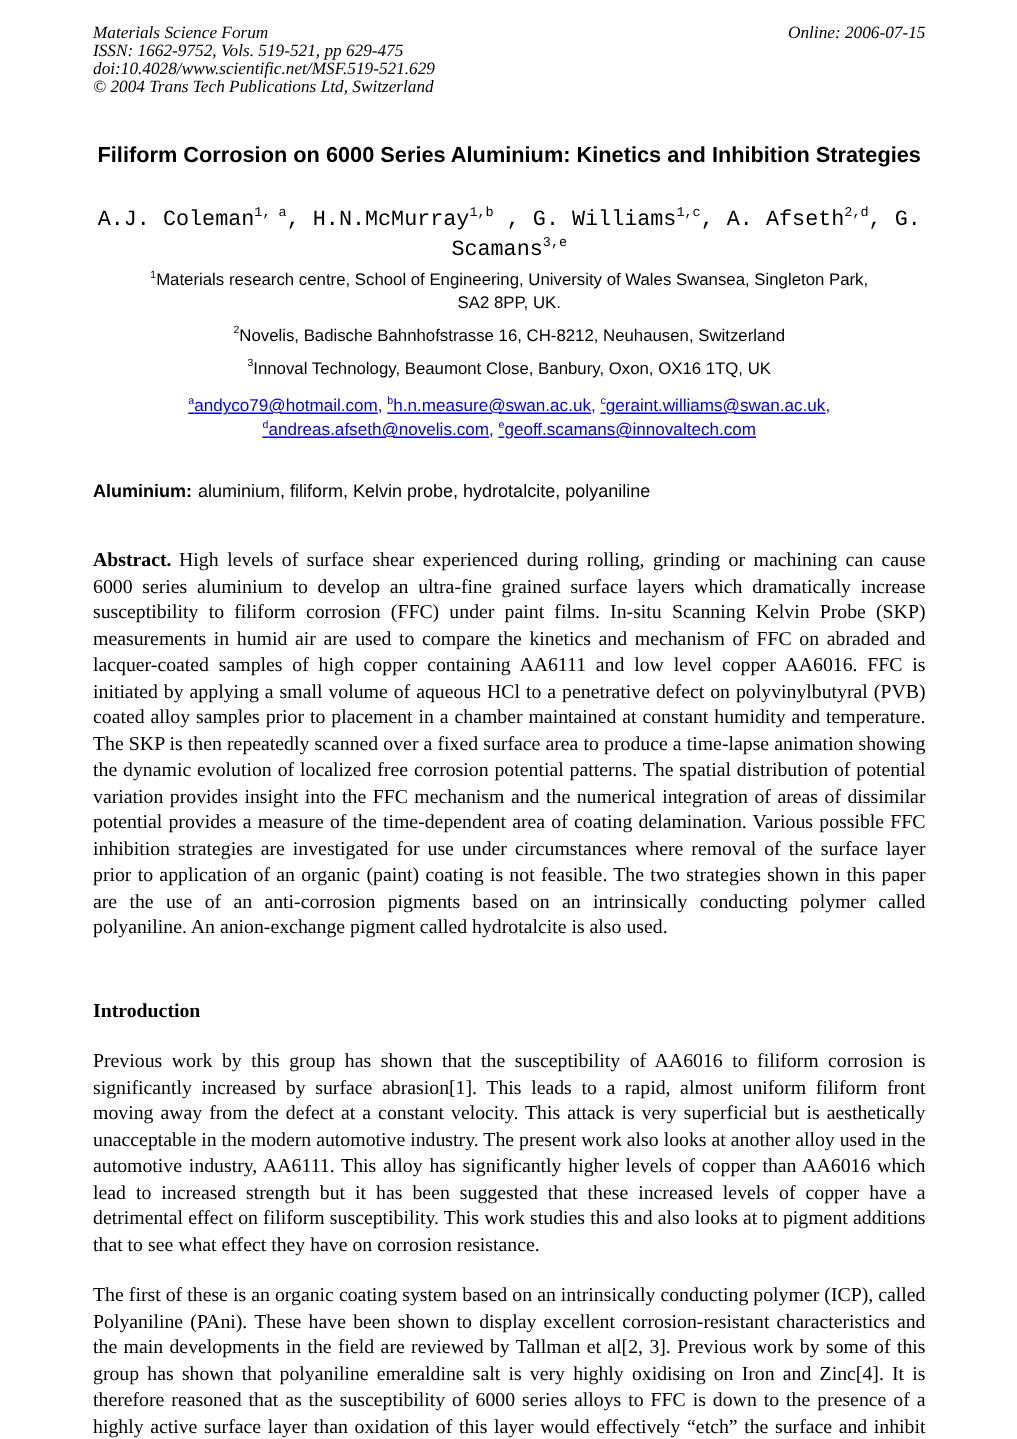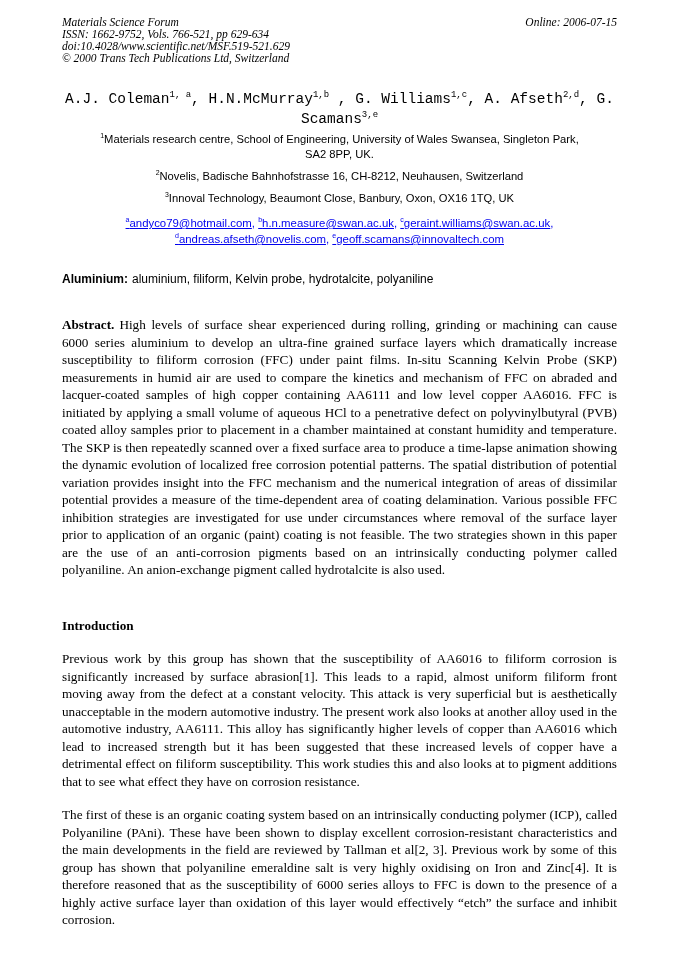--- a/index.html
+++ b/index.html
@@ -115,27 +115,28 @@
   }
 </style>
 </head>
 <body>
 
 <div class="page">
 
   <div class="pub-header">
     <div class="left">
       <div>Materials Science Forum</div>
-      <div>ISSN: 1662-9752, Vols. 766-521, pp 629-634</div>
+      <div>ISSN: 1662-9752, Vols. 519-521, pp 629-475</div>
       <div>doi:10.4028/www.scientific.net/MSF.519-521.629</div>
-      <div>© 2000 Trans Tech Publications Ltd, Switzerland</div>
+      <div>© 2004 Trans Tech Publications Ltd, Switzerland</div>
     </div>
     <div class="right">Online: 2006-07-15</div>
   </div>
 
+  <h1 class="title" style="margin-bottom:0;">Filiform Corrosion on 6000 Series Aluminium: Kinetics and Inhibition Strategies</h1>
 
   <div class="authors">
     <span><span>A.J. Coleman</span><sup>1, a</sup><span class="sep">, </span></span><span><span>H.N.McMurray</span><sup>1,b</sup><span class="sep"> , </span></span><span><span>G. Williams</span><sup>1,c</sup><span class="sep">, </span></span><span><span>A. Afseth</span><sup>2,d</sup><span class="sep">, </span></span><span><span>G. Scamans</span><sup>3,e</sup></span>
   </div>
 
   <div class="affiliations">
     <div class="affiliation"><sup>1</sup><span>Materials research centre, School of Engineering, University of Wales Swansea, Singleton Park, SA2 8PP, UK.</span></div>
     <div class="affiliation"><sup>2</sup><span>Novelis, Badische Bahnhofstrasse 16, CH-8212, Neuhausen, Switzerland</span></div>
     <div class="affiliation"><sup>3</sup><span>Innoval Technology, Beaumont Close, Banbury, Oxon, OX16 1TQ, UK</span></div>
   </div>

